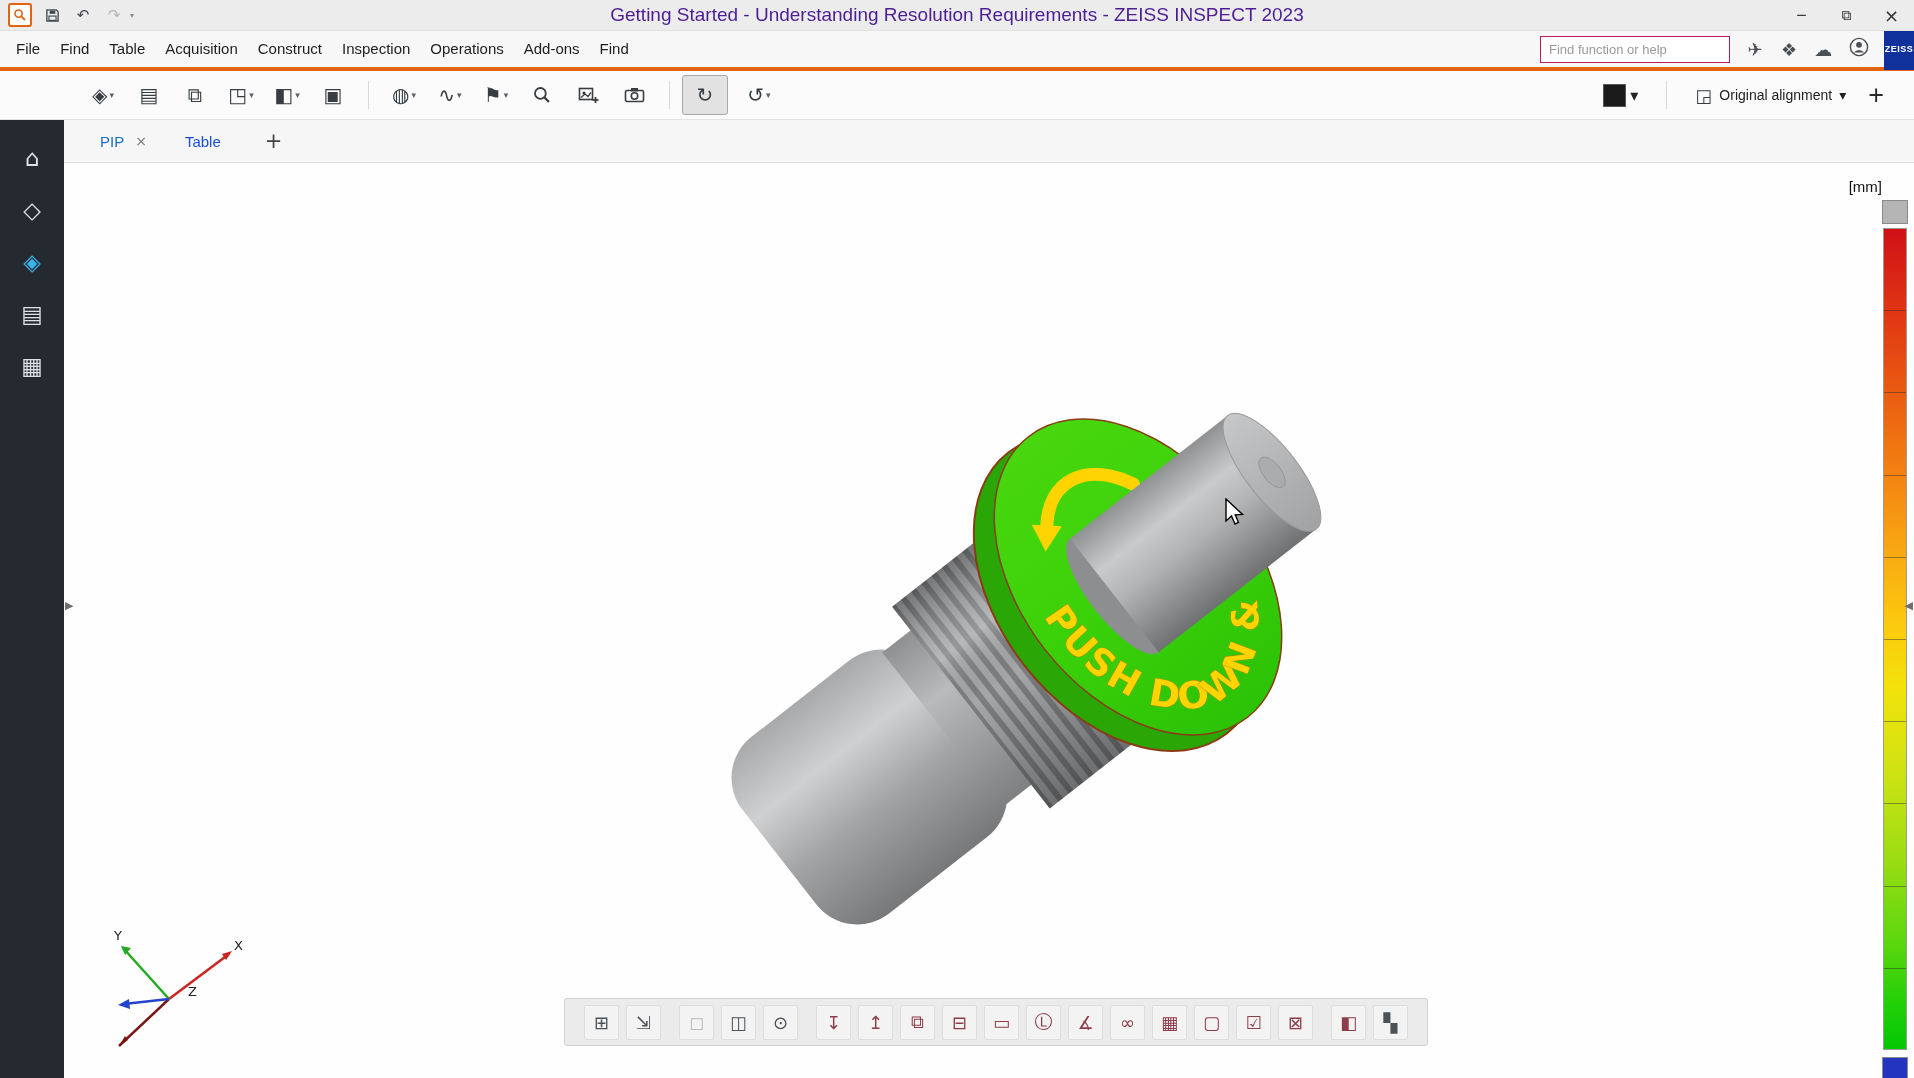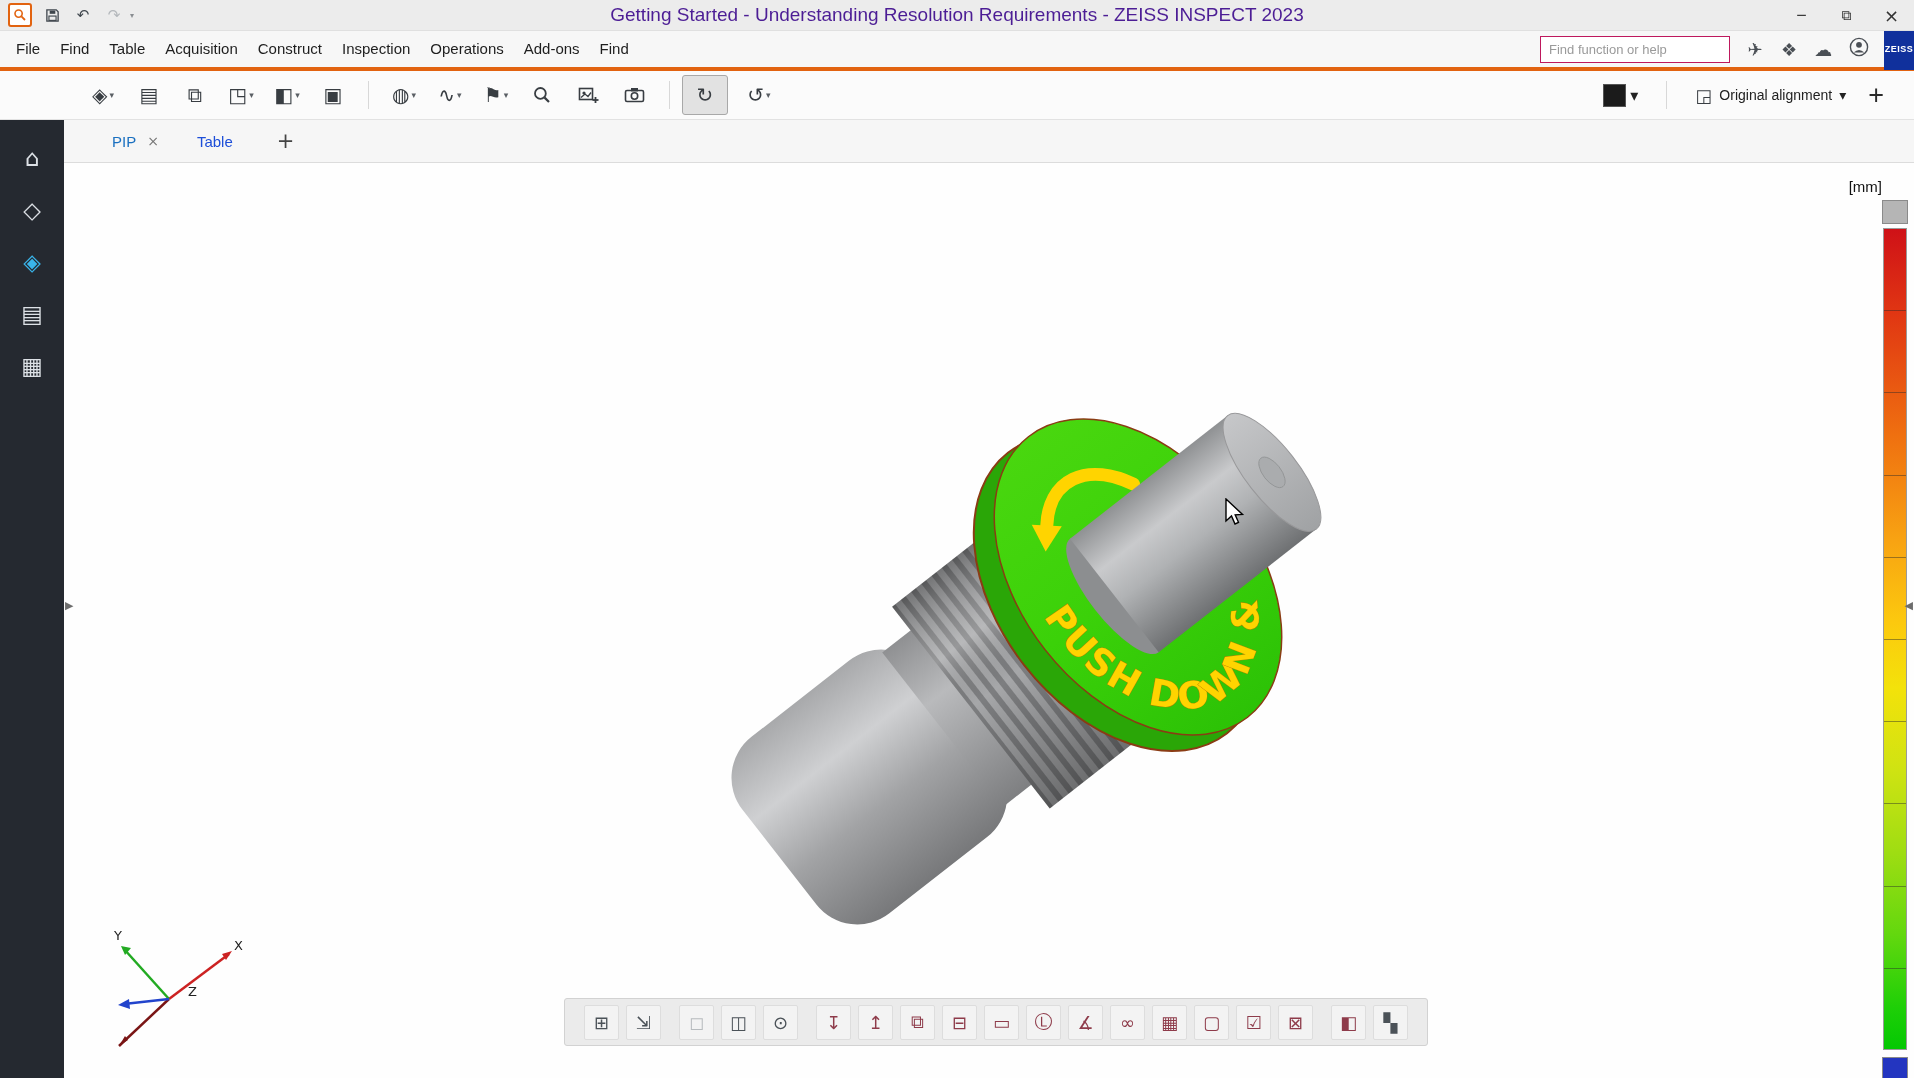--- a/index.html
+++ b/index.html
@@ -51,21 +51,21 @@
 
   
   .main{display:flex;height:960px;}
   .sidebar{width:64px;background:#252930;display:flex;flex-direction:column;align-items:center;padding-top:12px;gap:0;}
   .sb-item{width:64px;height:52px;display:flex;align-items:center;justify-content:center;font-size:23px;}
   .tone-light{color:#dde1e6;}
   .tone-active-blue{color:#39b4ea;}
   .content{flex:1;display:flex;flex-direction:column;min-width:0;}
 
   
-  .tabbar{height:42px;background:#f6f6f6;border-bottom:1px solid #dcdcdc;display:flex;align-items:center;padding-left:42px;}
+  .tabbar{height:42px;background:#f6f6f6;border-bottom:1px solid #dcdcdc;display:flex;align-items:center;padding-left:30px;}
   .tab{display:flex;align-items:center;gap:11px;font-size:15px;padding:0 6px;height:41px;}
   .tab .label{color:#1d4ed8;}
   .tab.active .label{color:#1a70c0;}
   .tabclose{font-size:14px;color:#777;}
   .addtab{font-size:21px;color:#444;margin-left:38px;line-height:1;}
   .tabgap{width:26px;}
 
   
   .viewport{position:relative;flex:1;background:#fefefe;overflow:hidden;}
   .model-svg{position:absolute;left:0;top:0;}

